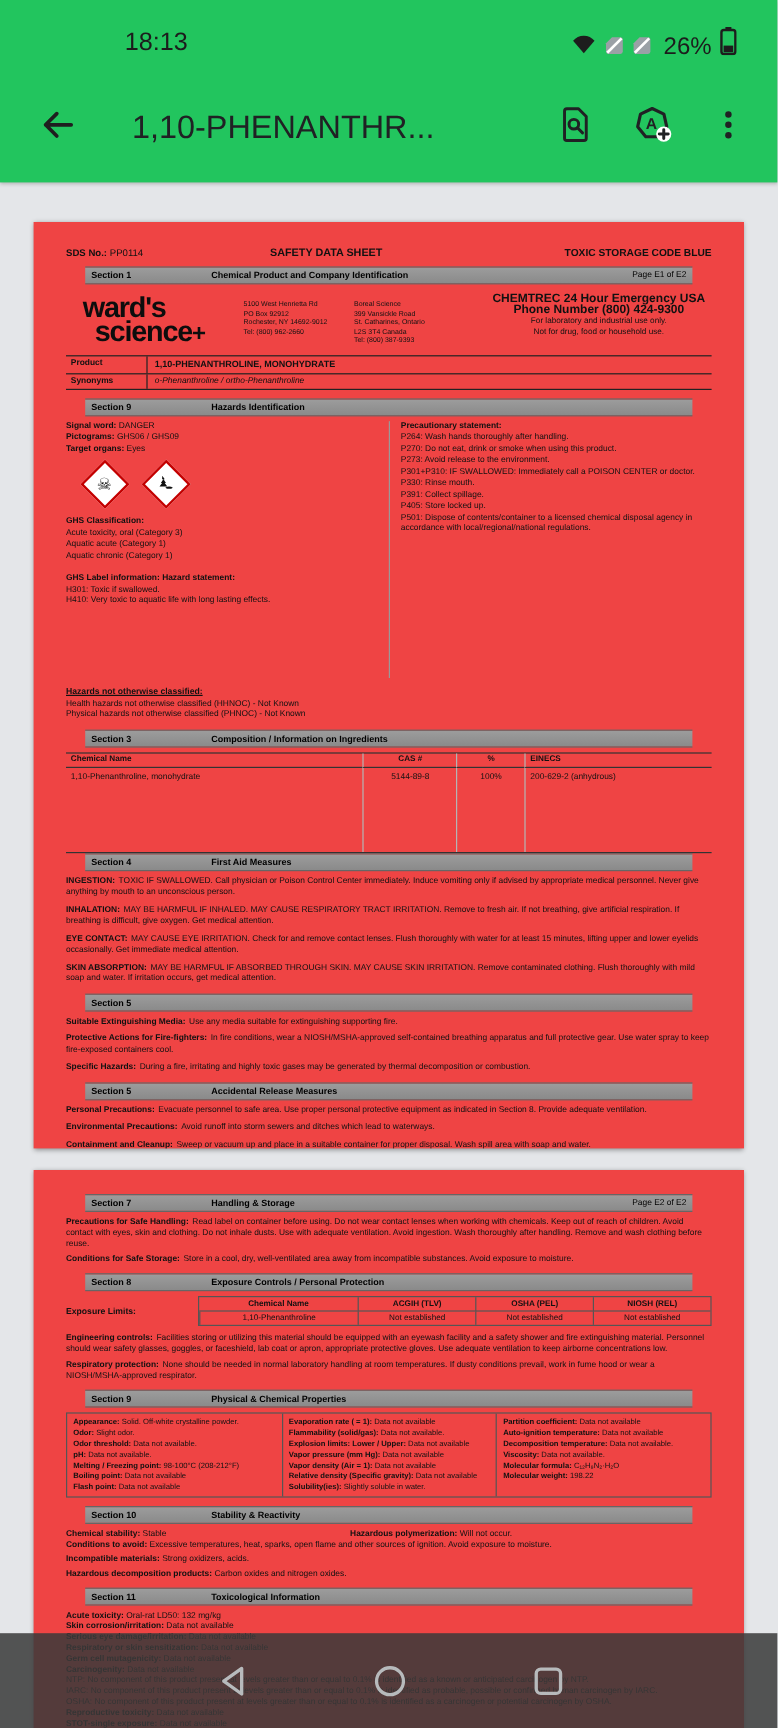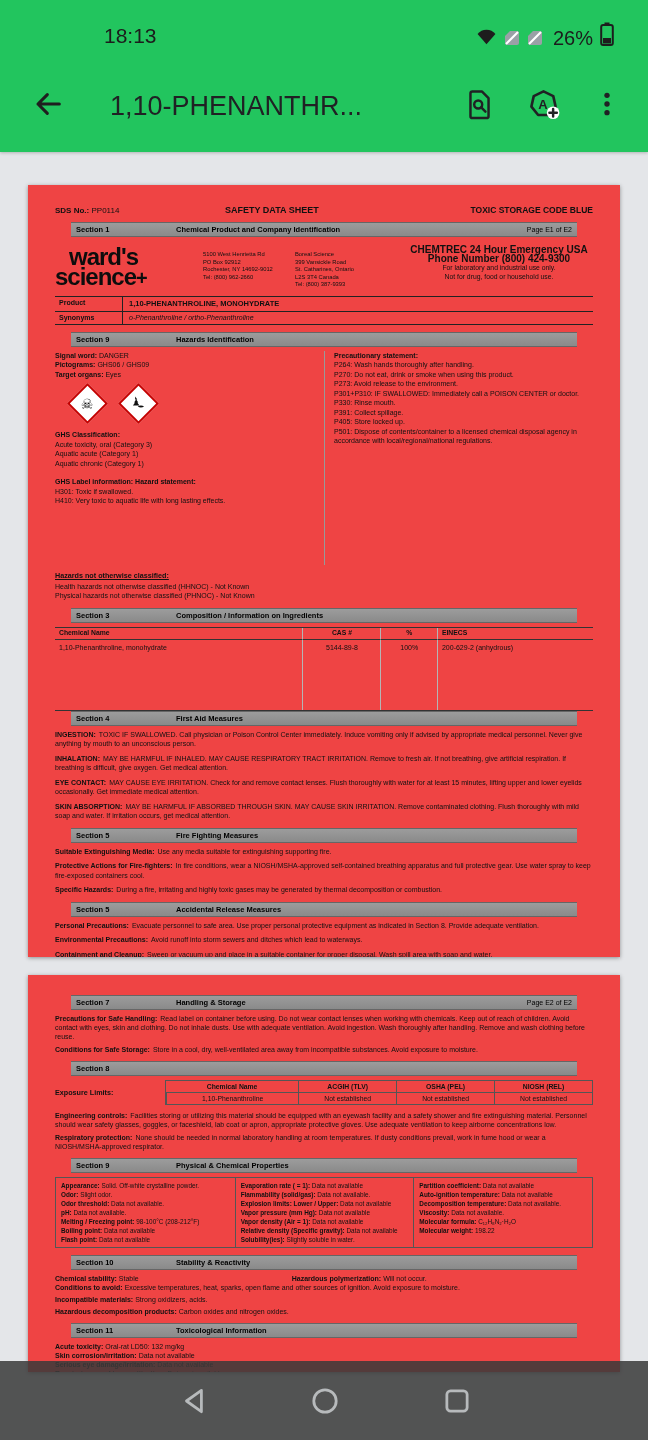--- a/index.html
+++ b/index.html
@@ -19,40 +19,40 @@
   .app-bar{height:88px;display:flex;align-items:center;padding:0 20px 0 26px;box-sizing:border-box;}
   .ab-back{width:44px;height:44px;display:flex;align-items:center;justify-content:center;cursor:pointer;}
   .ab-title{flex:1;margin-left:40px;font-size:27px;color:#202124;white-space:nowrap;overflow:hidden;}
   .ab-actions{display:flex;align-items:center;gap:22px;}
   .ab-btn{width:42px;height:42px;display:flex;align-items:center;justify-content:center;cursor:pointer;}
   
   .viewer{position:absolute;top:152px;left:0;width:648px;height:1288px;background:#e4e6e9;}
   .page{position:absolute;left:28px;width:592px;background:#ef4444;
     box-shadow:0 1px 4px rgba(0,0,0,.38);box-sizing:border-box;overflow:hidden;color:#111;}
   .page1{top:33px;height:772px;padding:20px 27px 0;}
-  .page2{top:823px;height:397px;padding:20px 27px 4px;}
+  .page2{top:823px;height:465px;padding:20px 27px 4px;}
   
   .doc-head{display:flex;align-items:baseline;margin-bottom:7px;}
   .doc-head .l{font-size:8px;width:170px;}
   .doc-head .c{font-size:9px;font-weight:bold;flex:1;}
   .doc-head .r{font-size:8.5px;font-weight:bold;width:170px;text-align:right;}
   .sec-bar{background:linear-gradient(#9c9c9c,#8a8a8a);border-top:1px solid #666;border-bottom:1px solid #666;
     height:13px;display:flex;align-items:center;font-size:7.5px;font-weight:bold;color:#000;
     padding:0 5px;margin:7px 16px 4px;}
   .sec-bar .sid{width:100px;}
   .sec-bar .stitle{flex:1;}
   .sec-bar .spage{font-weight:normal;font-size:7px;}
   .para{font-size:7px;line-height:9.5px;margin:0 0 5px;}
   .para b{margin-right:3px;}
   .line{font-size:7px;line-height:9.5px;margin:0;}
   
   .company{display:flex;margin:4px 0 7px;}
   .logo{width:148px;font-weight:bold;color:#0d0d0d;line-height:0.82;letter-spacing:-1px;padding-top:6px;}
   .logo .l1{font-size:24px;display:block;padding-left:14px;}
-  .logo .l2{font-size:24px;display:block;}
+  .logo .l2{font-size:24px;display:block;margin-left:24px;}
   .logo .plus{font-size:20px;letter-spacing:0;}
   .addr{width:92px;font-size:5.8px;line-height:7.6px;padding-top:10px;}
   .addr2{width:110px;}
   .emerg{flex:1;text-align:center;font-size:6.8px;line-height:9px;padding-top:4px;}
   .emerg .b{font-weight:bold;font-size:10px;}
   
   .prod-table{border-top:1px solid #222;margin-bottom:2px;}
   .prod-row{display:flex;border-bottom:1px solid #222;}
   .prod-row .pl{width:68px;font-size:7px;font-weight:bold;padding:2.5px 4px;border-right:1px solid #222;box-sizing:border-box;}
   .prod-row .pv{flex:1;font-size:7.5px;padding:2.5px 6px;}
@@ -302,21 +302,20 @@
     <div>
 
     <p class="para"><b>INGESTION:</b><span>TOXIC IF SWALLOWED.  Call physician or Poison Control Center immediately.  Induce vomiting only if advised by appropriate medical personnel.  Never give anything by mouth to an unconscious person.</span></p>
         <p class="para"><b>INHALATION:</b><span>MAY BE HARMFUL IF INHALED.  MAY CAUSE RESPIRATORY TRACT IRRITATION.  Remove to fresh air.  If not breathing, give artificial respiration.  If breathing is difficult, give oxygen.  Get medical attention.</span></p>
         <p class="para"><b>EYE CONTACT:</b><span>MAY CAUSE EYE IRRITATION.  Check for and remove contact lenses.  Flush thoroughly with water for at least 15 minutes, lifting upper and lower eyelids occasionally.  Get immediate medical attention.</span></p>
         <p class="para"><b>SKIN ABSORPTION:</b><span>MAY BE HARMFUL IF ABSORBED THROUGH SKIN.  MAY CAUSE SKIN IRRITATION.  Remove contaminated clothing.  Flush thoroughly with mild soap and water.  If irritation occurs, get medical attention.</span></p>
       </div>
 
     <div class="sec-bar">
       <span class="sid">Section 5</span>
-      <span class="stitle">Fire Fighting Measures</span>
     </div>
     <div>
 
     <p class="para"><b>Suitable Extinguishing Media:</b><span>Use any media suitable for extinguishing supporting fire.</span></p>
         <p class="para"><b>Protective Actions for Fire-fighters:</b><span>In fire conditions, wear a NIOSH/MSHA-approved self-contained breathing apparatus and full protective gear.  Use water spray to keep fire-exposed containers cool.</span></p>
         <p class="para"><b>Specific Hazards:</b><span>During a fire, irritating and highly toxic gases may be generated by thermal decomposition or combustion.</span></p>
       </div>
 
     <div class="sec-bar">
       <span class="sid">Section 5</span>
@@ -337,20 +336,21 @@
       <span class="spage">Page E2 of E2</span>
     </div>
     <div>
 
     <p class="para"><b>Precautions for Safe Handling:</b><span>Read label on container before using.  Do not wear contact lenses when working with chemicals.  Keep out of reach of children.  Avoid contact with eyes, skin and clothing.  Do not inhale dusts.  Use with adequate ventilation.  Avoid ingestion.  Wash thoroughly after handling.  Remove and wash clothing before reuse.</span></p>
         <p class="para"><b>Conditions for Safe Storage:</b><span>Store in a cool, dry, well-ventilated area away from incompatible substances.  Avoid exposure to moisture.</span></p>
       </div>
 
     <div class="sec-bar">
       <span class="sid">Section 8</span>
+      <span class="stitle">Exposure Controls / Personal Protection</span>
     </div>
     <div class="exp">
       <div class="exp-label">Exposure Limits:</div>
       <div class="exp-table">
         <div class="c hh">Chemical Name</div>
         <div class="c hh">ACGIH (TLV)</div>
         <div class="c hh">OSHA (PEL)</div>
         <div class="c hh">NIOSH (REL)</div>
         <div class="c">1,10-Phenanthroline</div>
         <div class="c">Not established</div>

